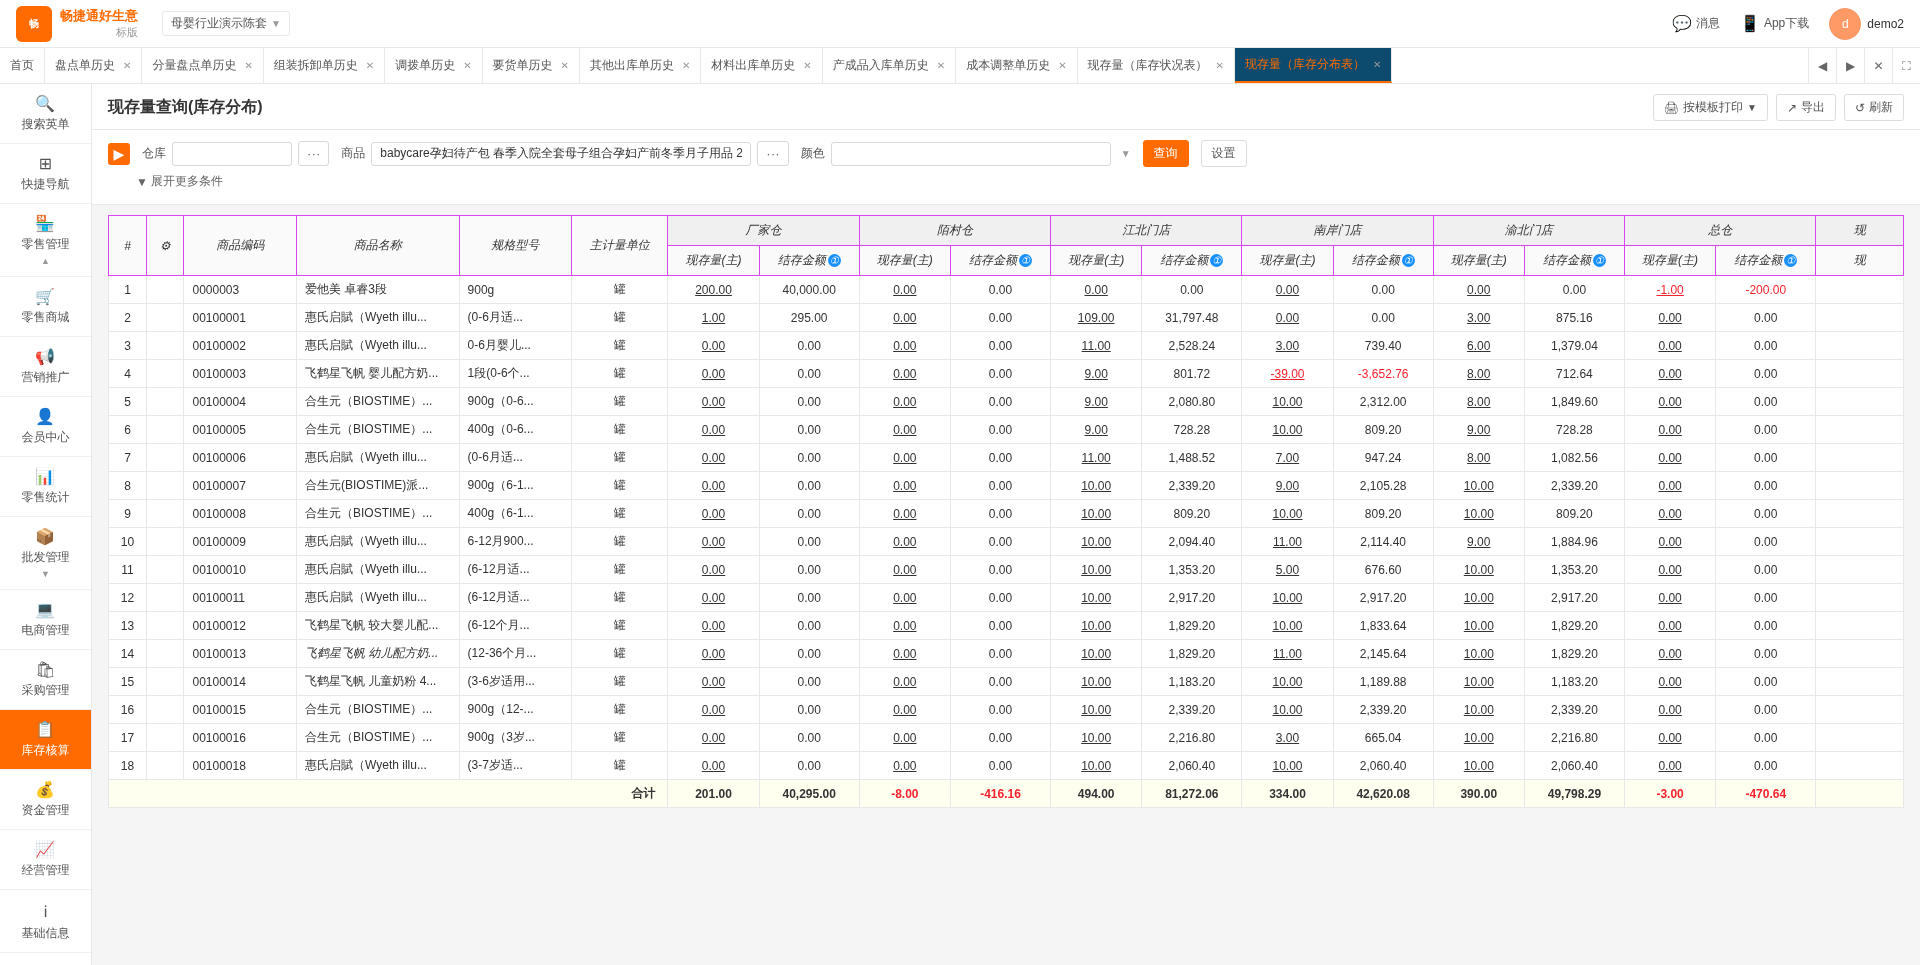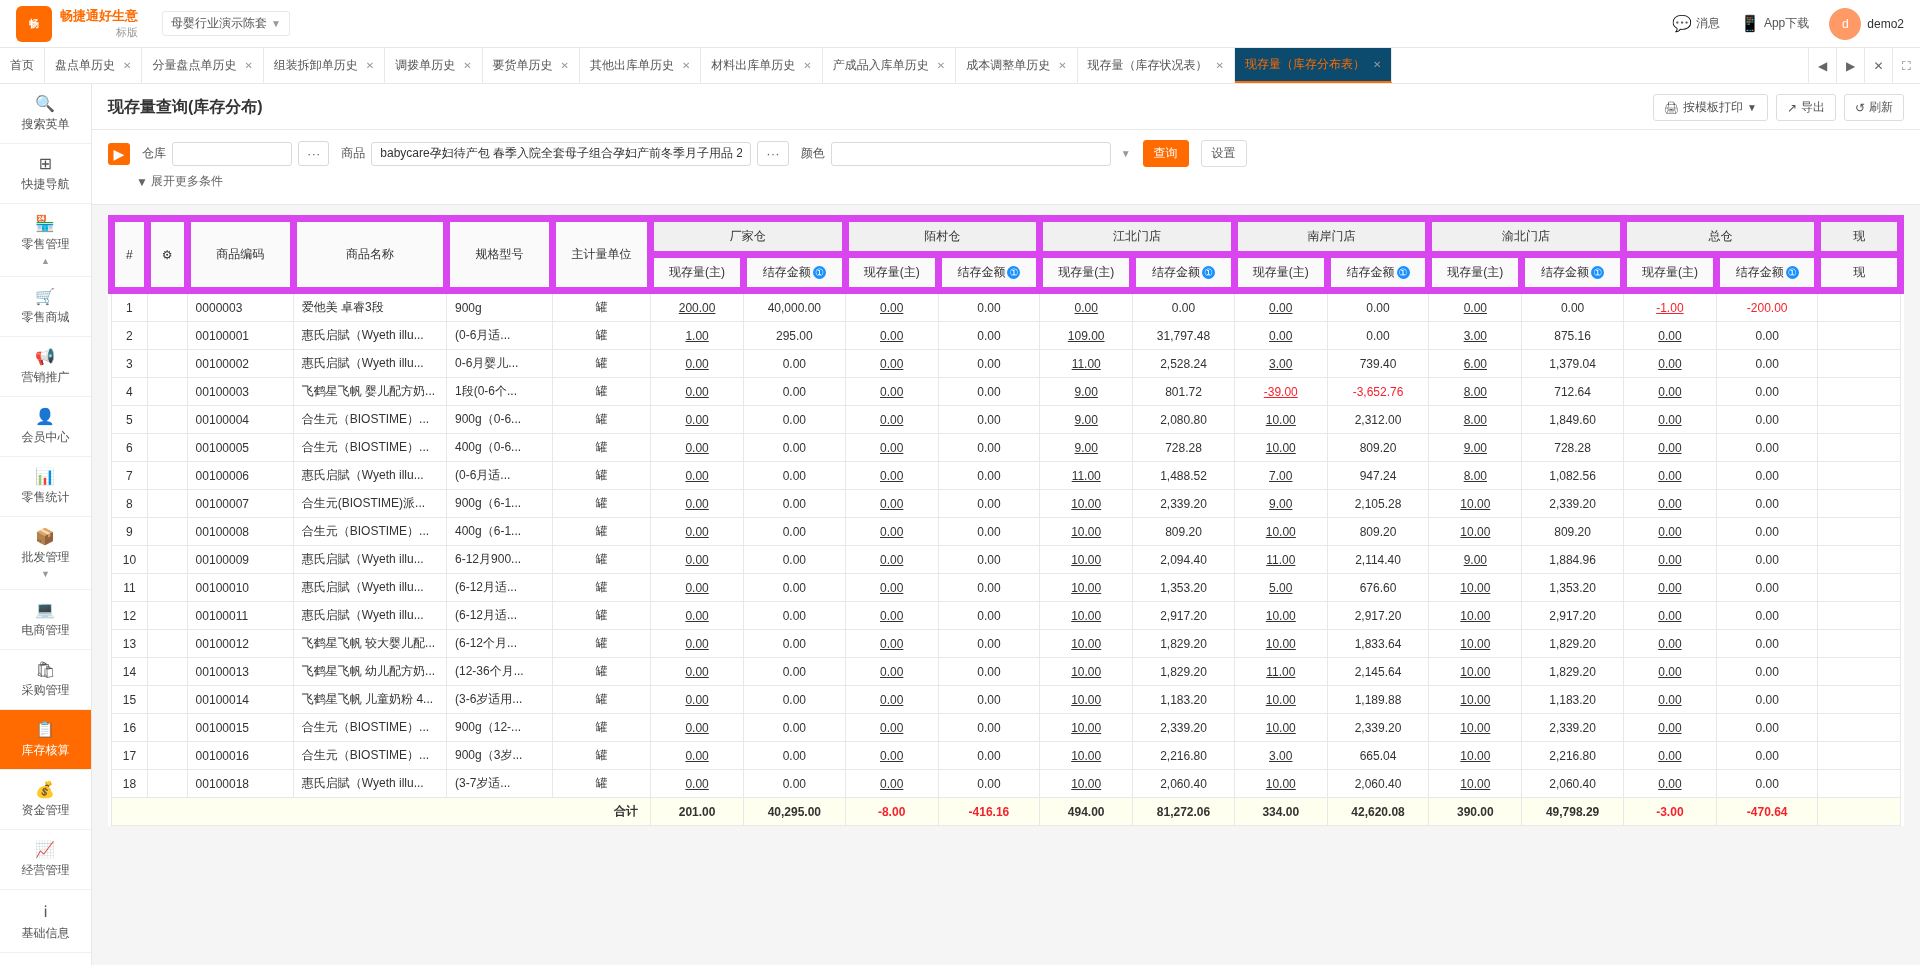--- a/index.html
+++ b/index.html
@@ -162,26 +162,27 @@
       background: #f5f5f5;
     }
     .data-table {
       width: 100%;
       border-collapse: collapse;
       background: #fff;
       font-size: 12px;
     }
     .data-table thead th {
       background: #fafafa;
-      border: 7px solid #d946ef;
+      border: 1px solid #d946ef;
       padding: 6px 8px;
       text-align: center;
       color: #333;
       font-weight: 500;
       white-space: nowrap;
+      font-style: italic;
     }
     .data-table thead th.group-header {
       background: #f0f0f0;
     }
     .data-table tbody td {
       border: 1px solid #e8e8e8;
       padding: 5px 8px;
       text-align: center;
       color: #333;
     }
@@ -747,21 +748,21 @@
     <td class="text-link">10.00</td>
     <td>1,829.20</td>
     <td class="text-link">0.00</td>
     <td class="">0.00</td>
     <td></td>
   </tr>
             <tr>
     <td>14</td>
     <td></td>
     <td class="text-left">00100013</td>
-    <td class="text-left" style="max-width:130px;overflow:hidden;text-overflow:ellipsis;white-space:nowrap;">飞鹤星飞帆 幼儿配方奶...</td>
+    <td class="text-left" style="max-width:130px;overflow:hidden;text-overflow:ellipsis;white-space:nowrap;font-style:italic;">飞鹤星飞帆 幼儿配方奶...</td>
     <td class="text-left">(12-36个月...</td>
     <td>罐</td>
     <td class="text-link">0.00</td>
     <td>0.00</td>
     <td class="text-link">0.00</td>
     <td>0.00</td>
     <td class="text-link">10.00</td>
     <td>1,829.20</td>
     <td class="text-link ">11.00</td>
     <td class="">2,145.64</td>

